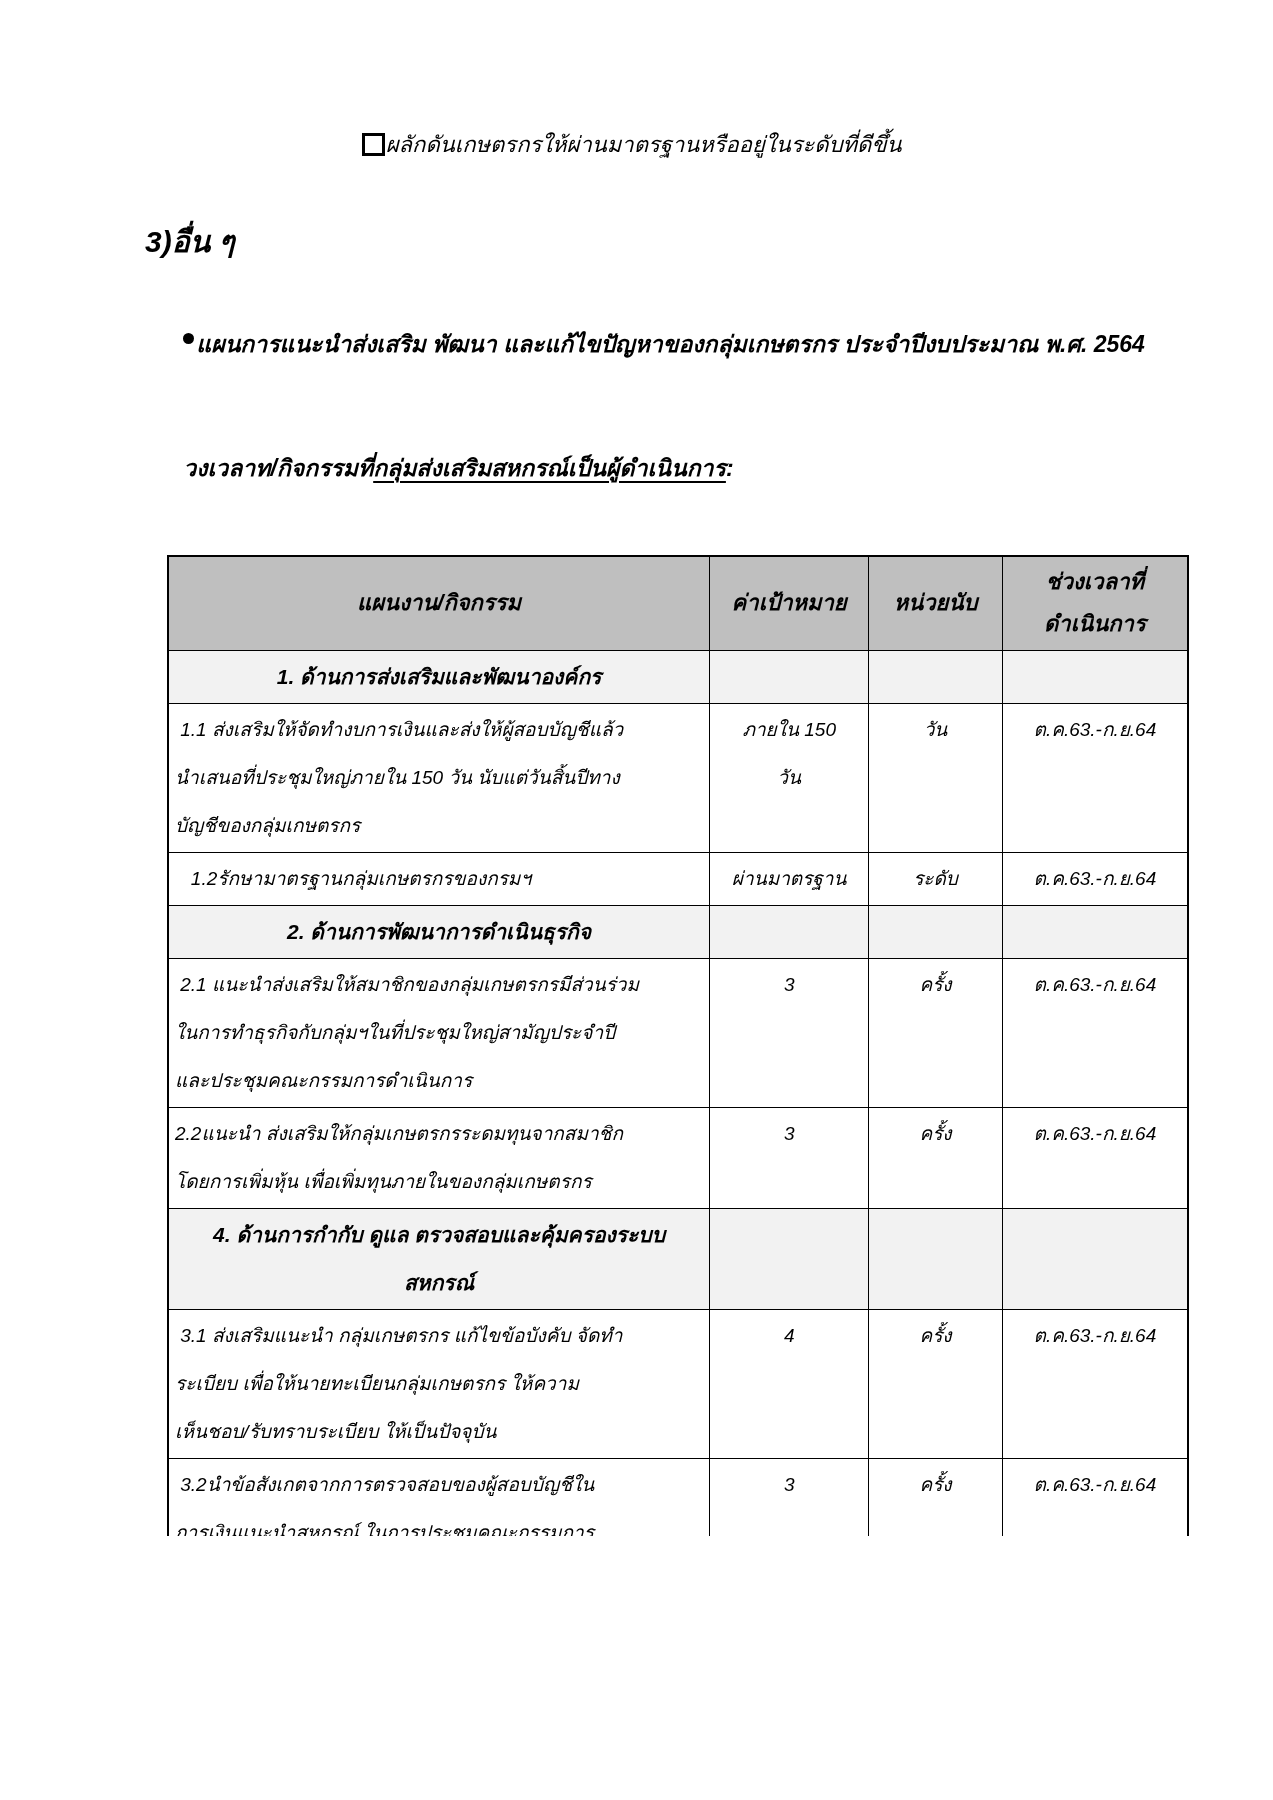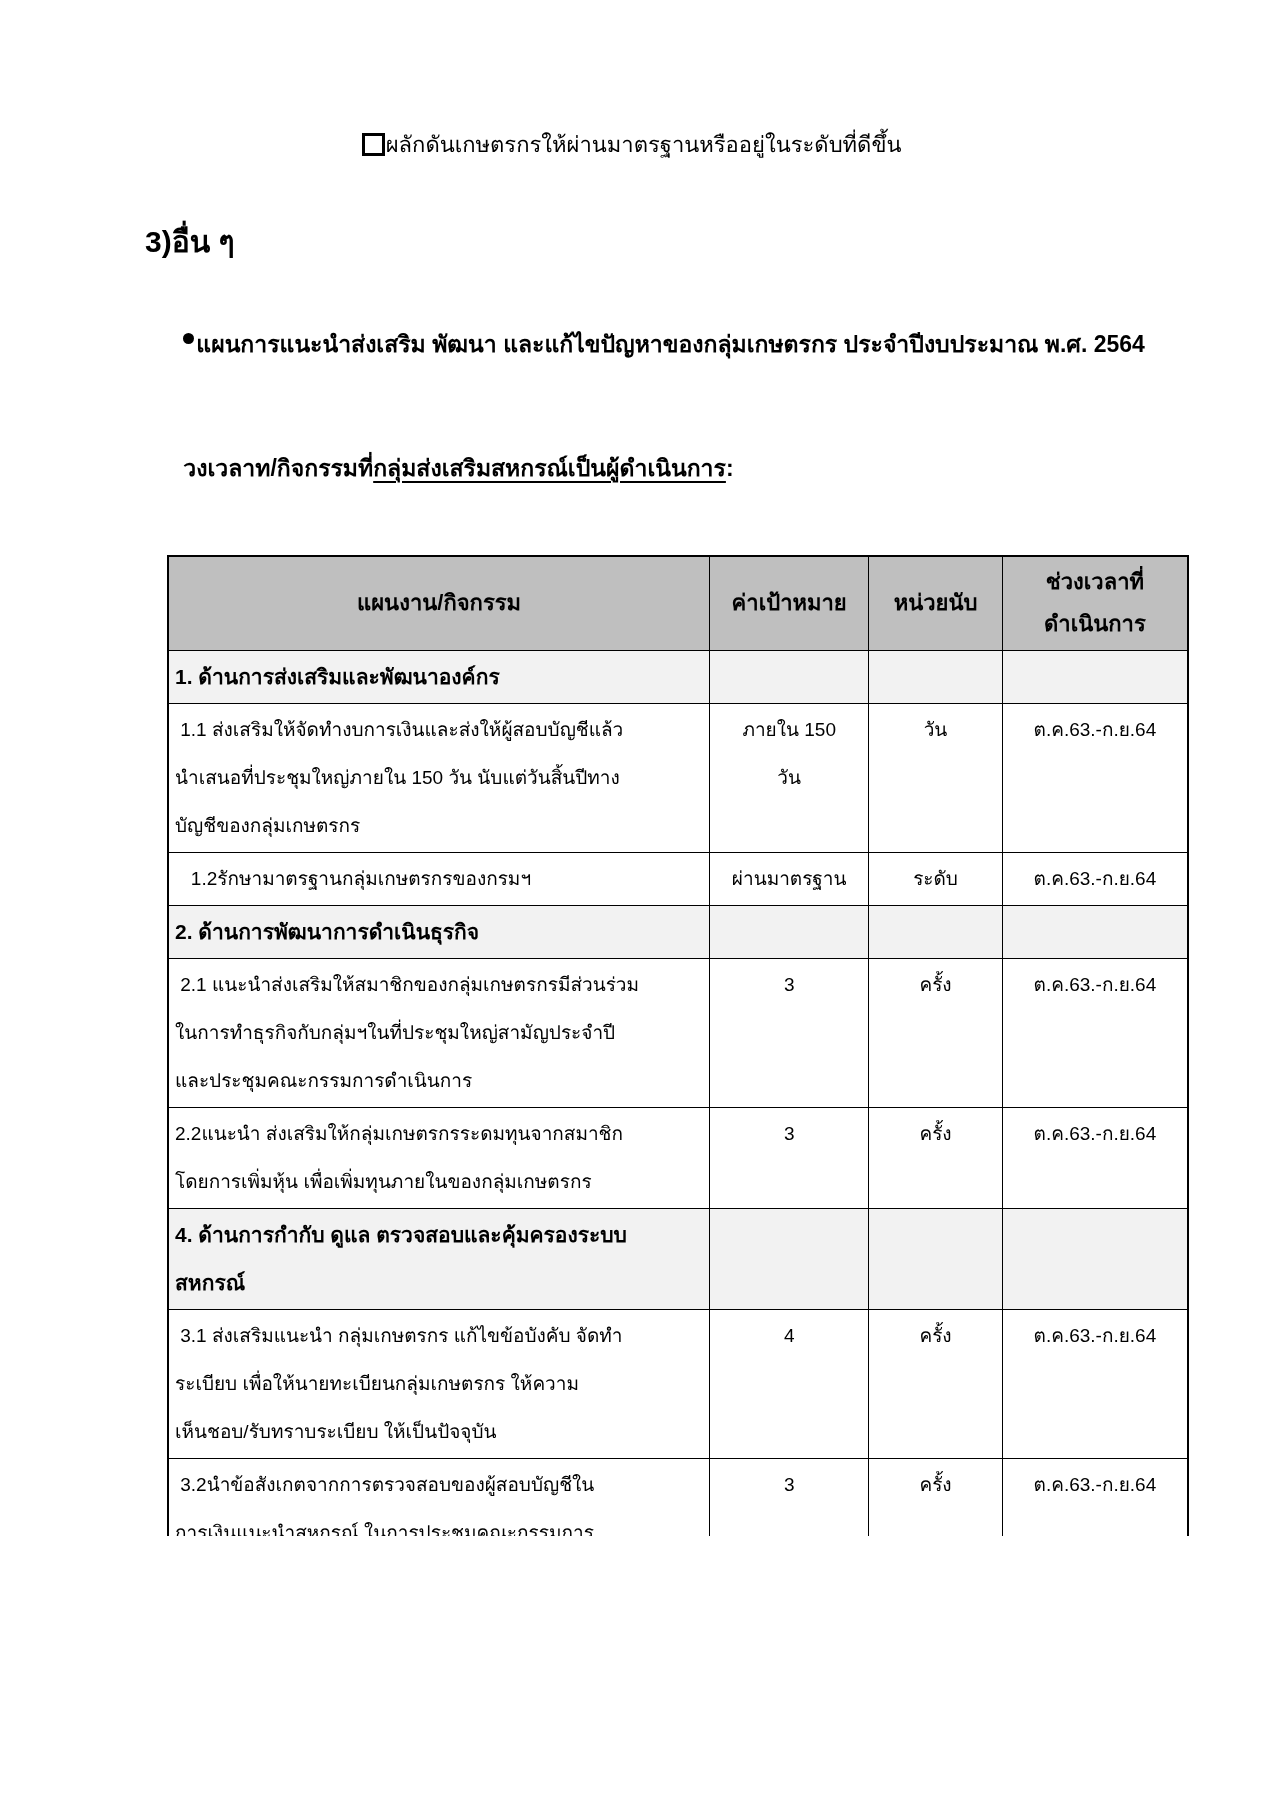--- a/index.html
+++ b/index.html
@@ -5,20 +5,21 @@
   * { margin: 0; padding: 0; box-sizing: border-box; }
   html, body { background: #ffffff; }
   body { font-family: "Liberation Sans", sans-serif; color: #000; }
 
   .page {
     position: relative;
     width: 1273px;
     height: 1536px;
     background: #ffffff;
     overflow: hidden;
+    font-style: italic;
   }
 
   .content {
     padding: 100px 84px 0 145px;
   }
 
   .checkbox-line {
     margin-left: 180px;
     font-size: 22px;
     white-space: pre;
@@ -102,20 +103,21 @@
     vertical-align: top;
     white-space: pre;
     text-overflow: clip;
   }
   table.plan td.c0 { text-align: left; }
   table.plan td.c1, table.plan td.c2, table.plan td.c3 { text-align: center; }
   table.plan tr.section td {
     background: var(--section-bg, #f2f2f2);
     font-weight: bold;
     font-size: 21px;
+    text-align: center;
   }
 
   .h-plan-bottom { margin-top: 72px; }
 
   .footer-rule-left {
     position: absolute;
     top: 1722px;
     left: 0;
     width: 1100px;
     border-top: 2px solid var(--footer-line, #9e9e9e);

